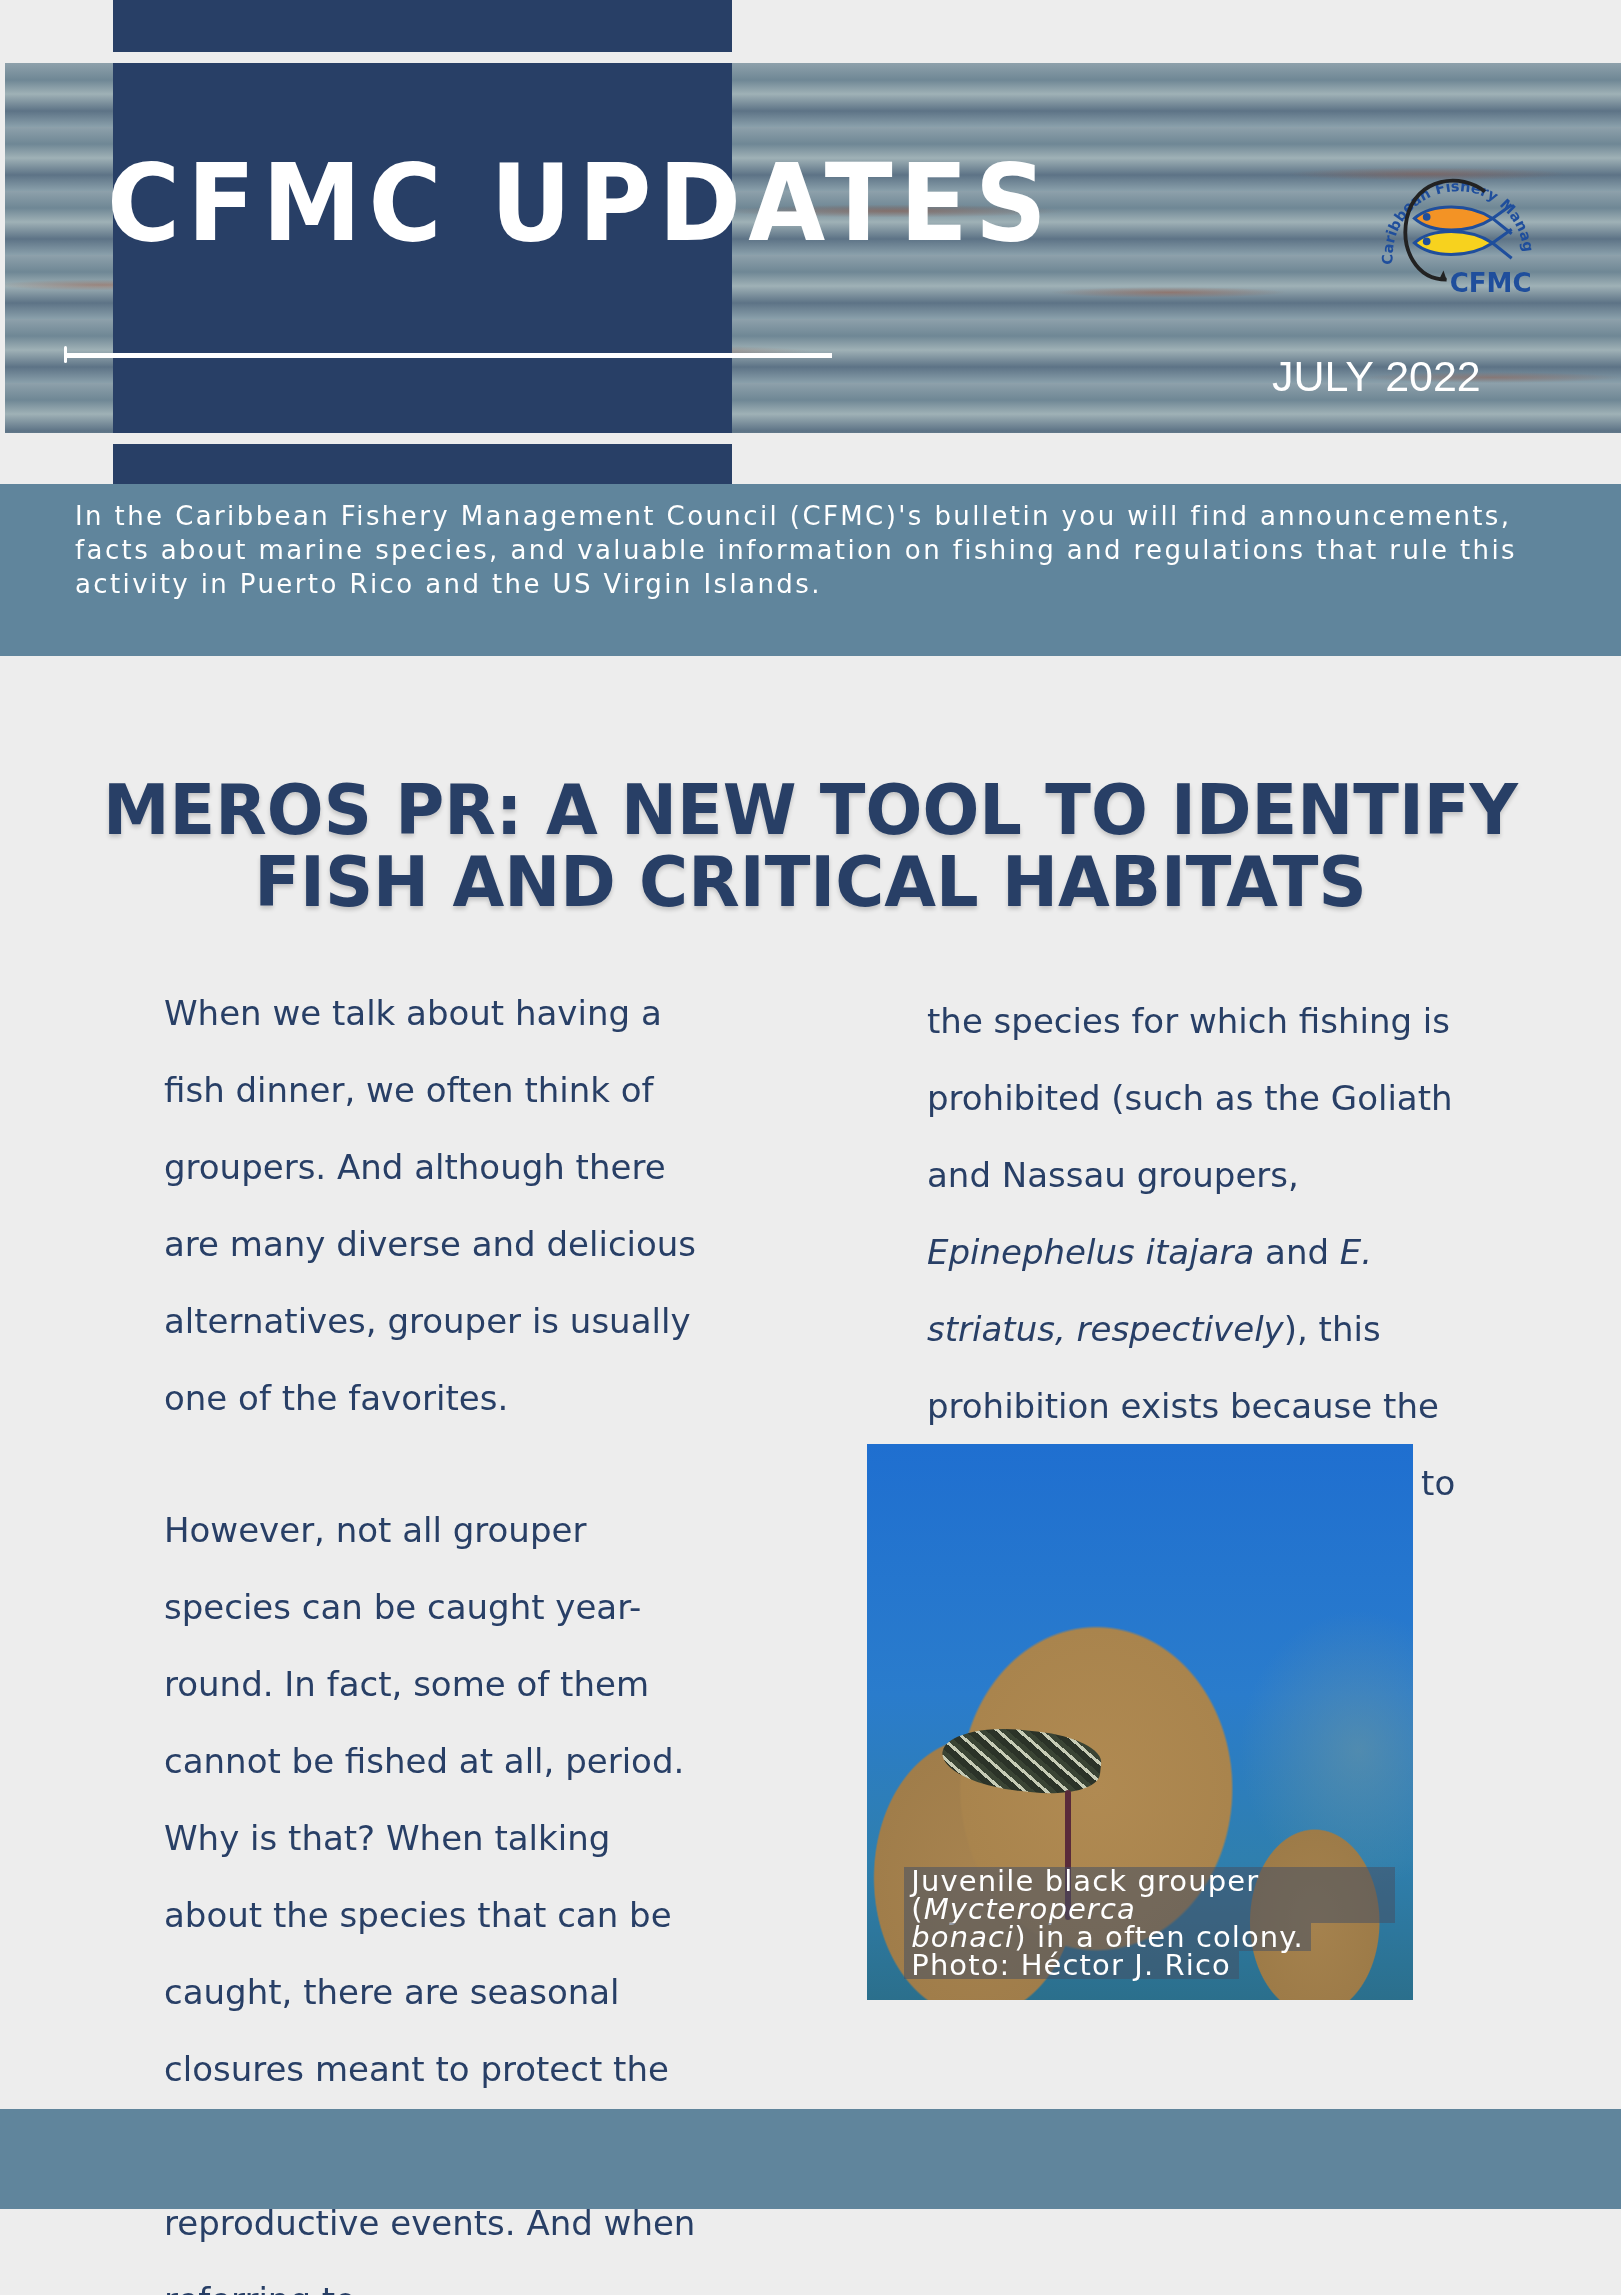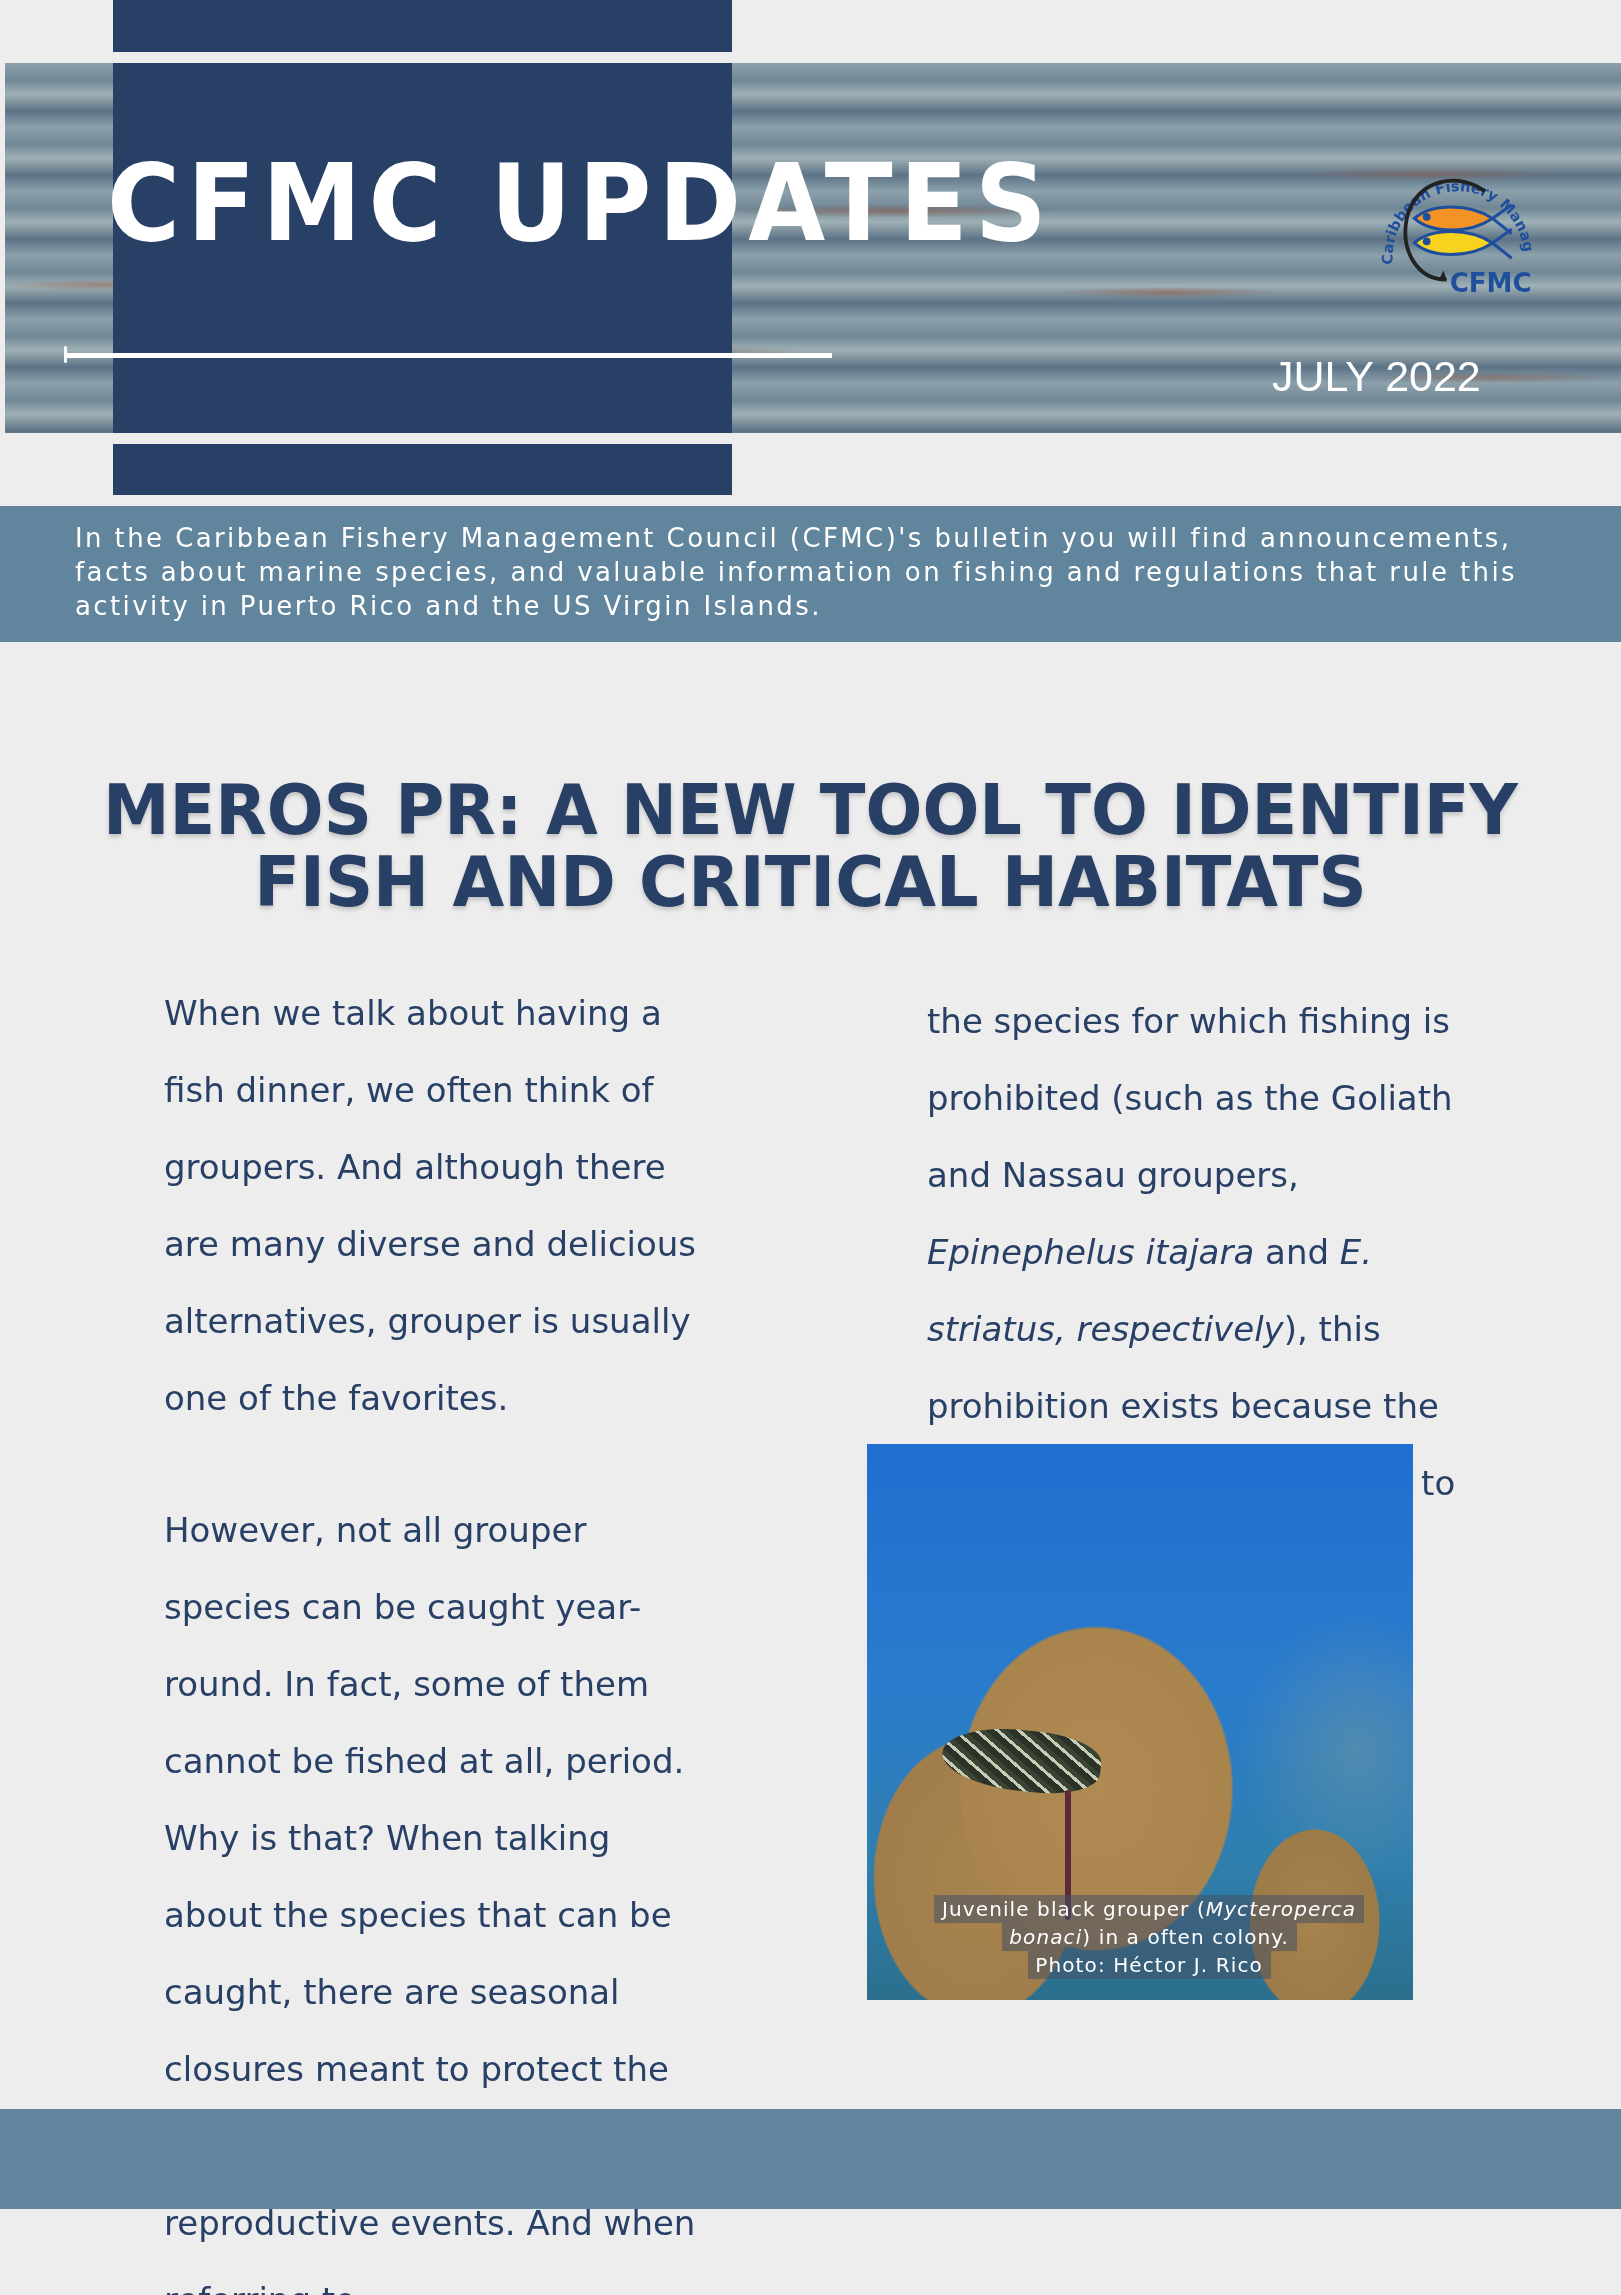--- a/index.html
+++ b/index.html
@@ -37,21 +37,21 @@
     .rule { left:67px; top:353px; width:765px; height:4.6px; background:#ffffff; }
     .rule-cap { left:64px; top:346px; width:3.1px; height:17px; background:#ffffff; border-radius:1.5px; }
 
     .logo { left:1370px; top:157px; width:170px; height:142px; }
     .date {
       left:1254px; top:331px; margin:18px; color:#ffffff;
       font-family:"Liberation Sans", sans-serif; font-size:43px; line-height:54px; white-space:nowrap;
     }
 
     
-    .intro { left:0; top:506px; width:1621px; height:136px; background:#60859c; }
+    .intro { left:0; top:484px; width:1621px; height:172px; background:#60859c; }
     .intro p {
       position:absolute; left:75px; top:15.3px; width:1502px; margin:0;
       color:#ffffff; font-family:"DejaVu Sans", sans-serif; font-size:26px; line-height:34px;
       letter-spacing:2.4px;
     }
 
     
     .headline {
       left:0; top:774px; width:1621px; margin:0; text-align:center;
       color:#283f66; font-family:"DejaVu Sans", sans-serif; font-weight:bold;
@@ -77,22 +77,22 @@
         radial-gradient(ellipse 169px 199px at 90% 55%, rgba(110,150,160,.55), transparent 70%),
         linear-gradient(180deg, #1f6fd0 0%, #2a7ccc 45%, #2f7fae 75%, #2b6f8c 100%);
     }
     .grouper {
       position:absolute; left:75px; top:286px; width:159px; height:61px; border-radius:55% 45% 45% 55%;
       background:repeating-linear-gradient(35deg, #2b3328 0 6.1px, #c7ccb6 6.1px 9.2px, #3a4434 9.2px 14px);
       transform:rotate(6deg);
     }
     .stalk { position:absolute; left:198px; top:346px; width:6.1px; height:130px; background:#5a2a3a; border-radius:3.1px; }
     .caption {
-      position:absolute; right:18.4px; bottom:21.5px; width:491px; text-align:center;
-      color:#ffffff; font-family:"DejaVu Sans", sans-serif; font-size:20px; line-height:28px; letter-spacing:1.1px;
+      position:absolute; right:18.4px; bottom:21.5px; width:491px; text-align:left;
+      color:#ffffff; font-family:"DejaVu Sans", sans-serif; font-size:29px; line-height:28px; letter-spacing:1.1px;
     }
     .caption span.line { display:inline-block; background:rgba(70,80,100,.55); padding:0 7.7px; }
     .caption em { font-style:italic; }
 
     
     .footer-band { left:0; top:2109px; width:1621px; height:100px; background:#60859c; }
   </style>
 </head>
 <body>
 

